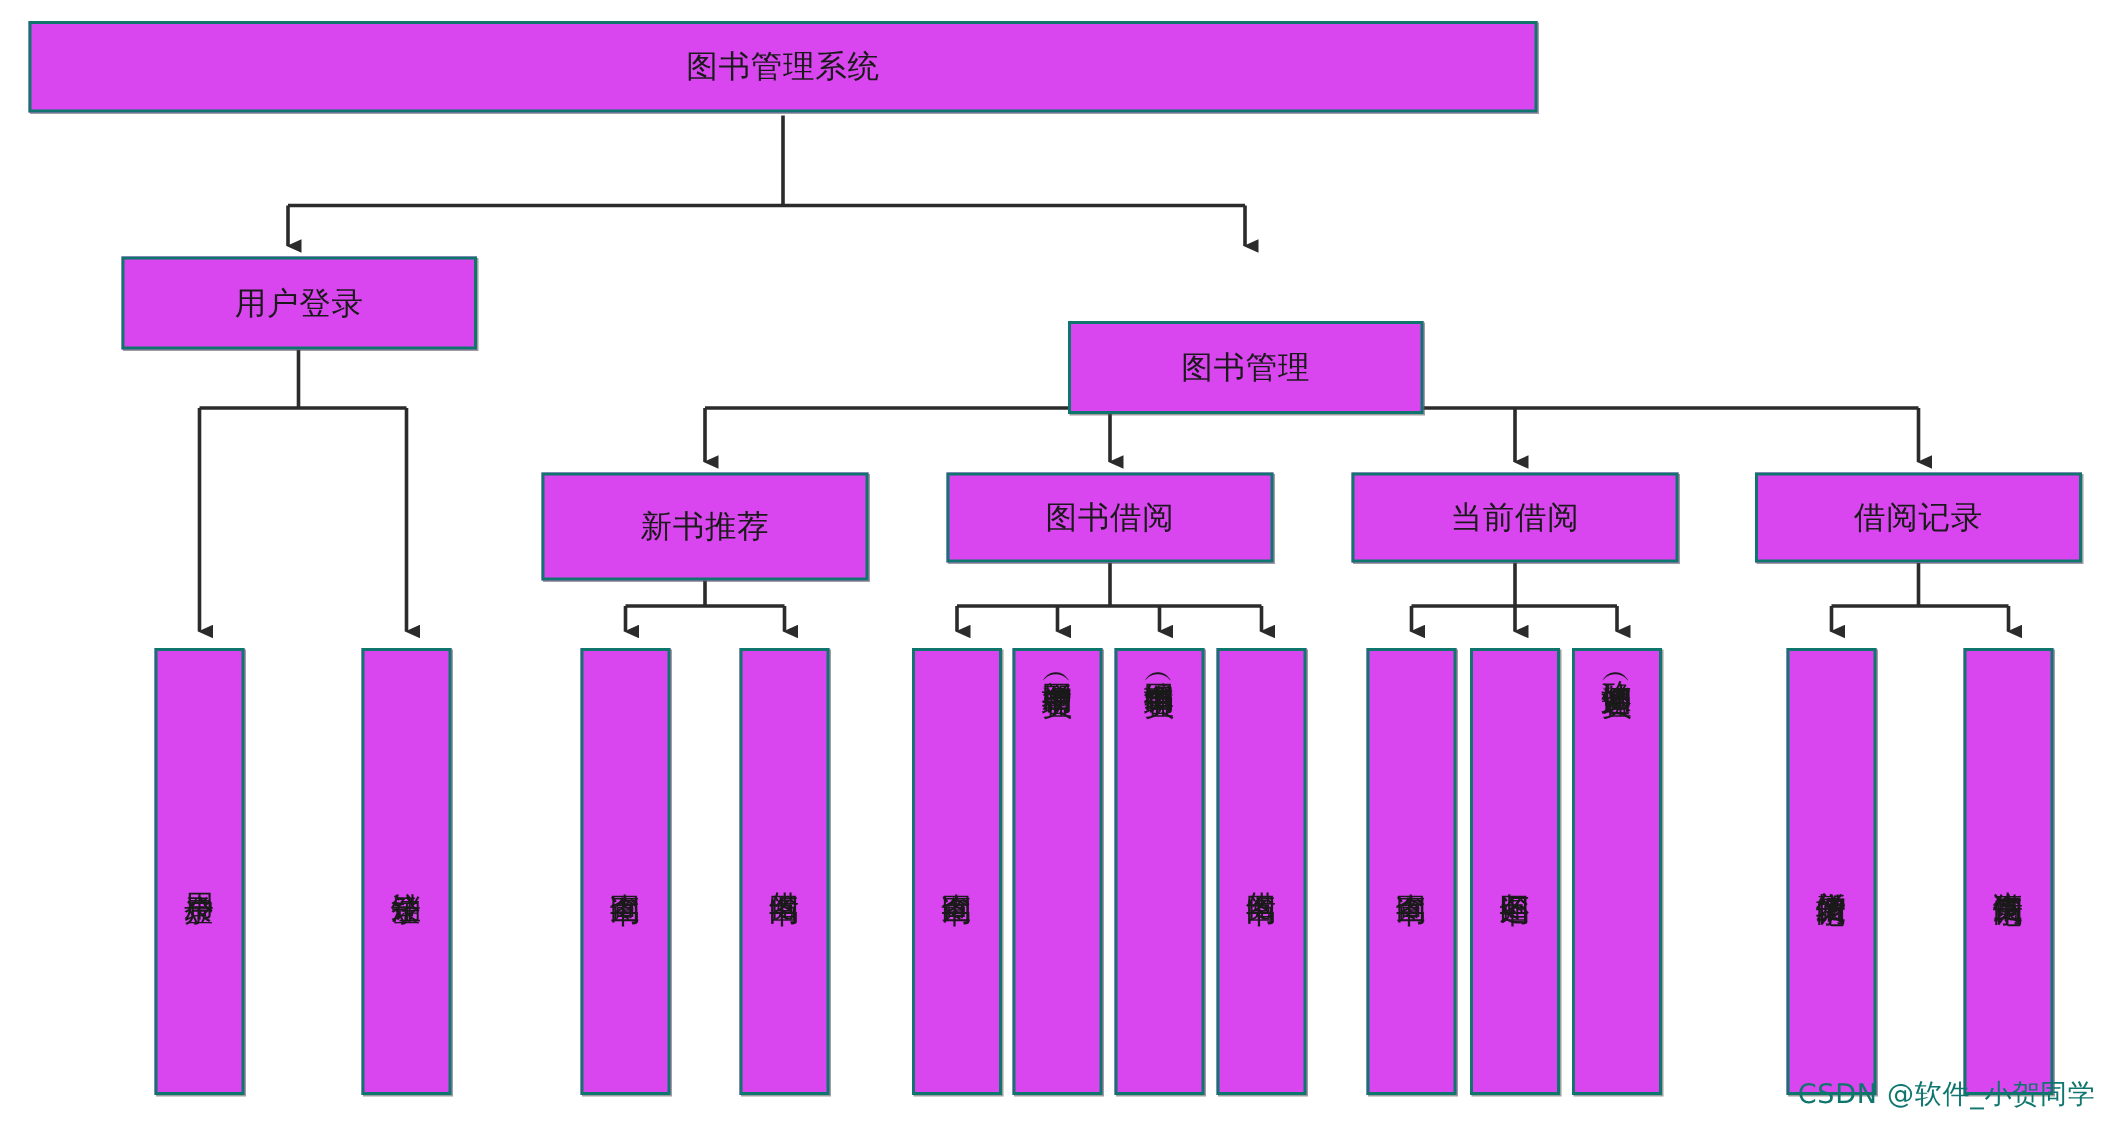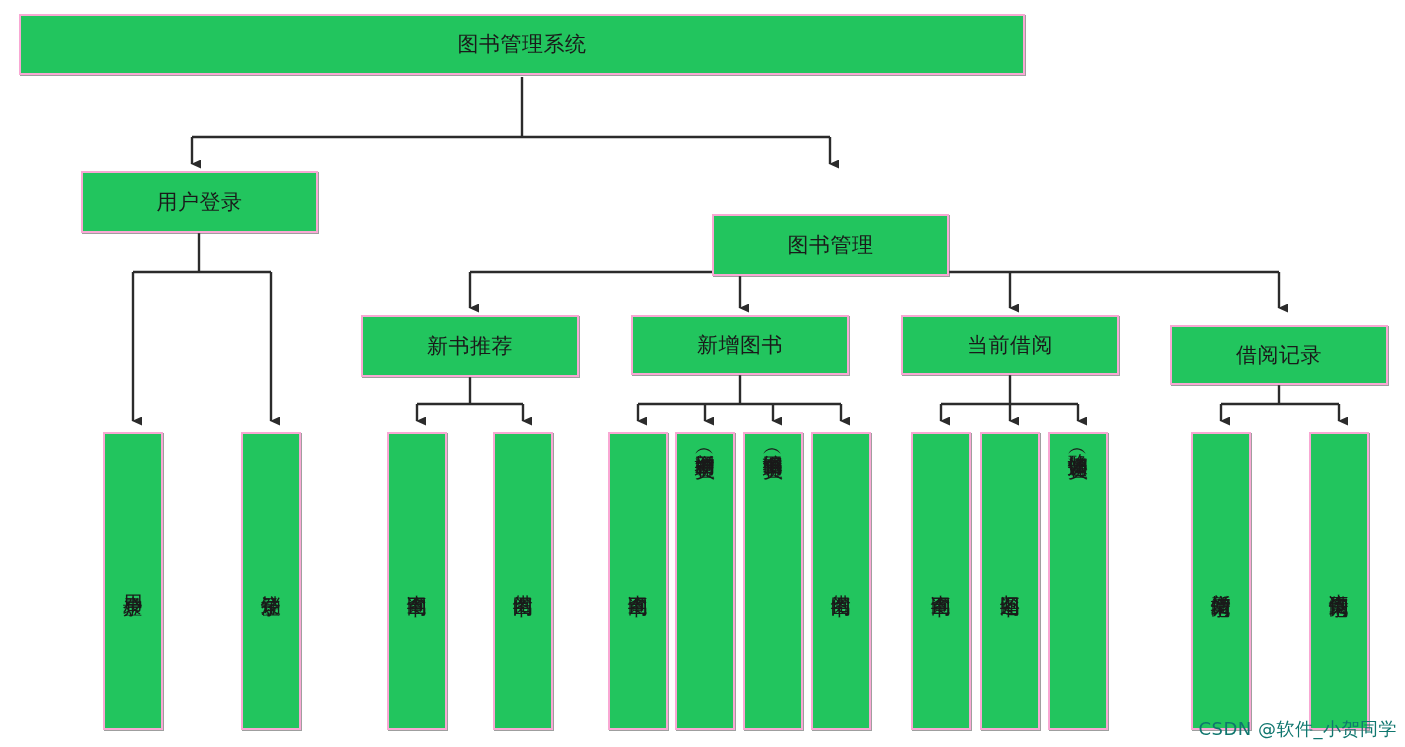--- a/index.html
+++ b/index.html
@@ -23,22 +23,22 @@
     position: absolute;
     left: 0;
     top: 0;
     width: 1405px;
     height: 747px;
     pointer-events: none;
   }
   .node {
     position: absolute;
     box-sizing: border-box;
-    background: #22c55e;
-    border: 2px solid #f9a8d4;
+    background: #d946ef;
+    border: 2px solid #0f766e;
     display: flex;
     align-items: center;
     justify-content: center;
     box-shadow: 1px 1px 0 rgba(80,80,80,0.55);
   }
   .node-label {
     font-size: 21px;
     line-height: 1.18;
     color: #1a1a1a;
     white-space: nowrap;
@@ -130,30 +130,30 @@
     <span class="node-label">图书管理系统</span>
   </div>
 
   <div class="node" style="left:81px; top:171px; width:237px; height:62px;">
     <span class="node-label">用户登录</span>
   </div>
   <div class="node" style="left:712px; top:171px; width:237px; height:62px;margin-top:43px;">
     <span class="node-label">图书管理</span>
   </div>
 
-  <div class="node" style="left:361px; top:315px; width:218px; height:62px;">
+  <div class="node" style="left:361px; top:315px; width:218px; height:72px;">
     <span class="node-label">新书推荐</span>
   </div>
   <div class="node" style="left:631px; top:315px; width:218px; height:60px;">
-    <span class="node-label">新增图书</span>
+    <span class="node-label">图书借阅</span>
   </div>
   <div class="node" style="left:901px; top:315px; width:218px; height:60px;justify-content:center;">
     <span class="node-label">当前借阅</span>
   </div>
-  <div class="node" style="left:1170px; top:315px; width:218px; height:60px;margin-top:10px;">
+  <div class="node" style="left:1170px; top:315px; width:218px; height:60px;">
     <span class="node-label">借阅记录</span>
   </div>
 
   <div class="node leaf short" style="left:103px; top:432px; width:60px; height:298px;">
     <span class="node-label">用户登录</span>
   </div>
   <div class="node leaf short" style="left:241px; top:432px; width:60px; height:298px;">
     <span class="node-label">注销登录</span>
   </div>
 

